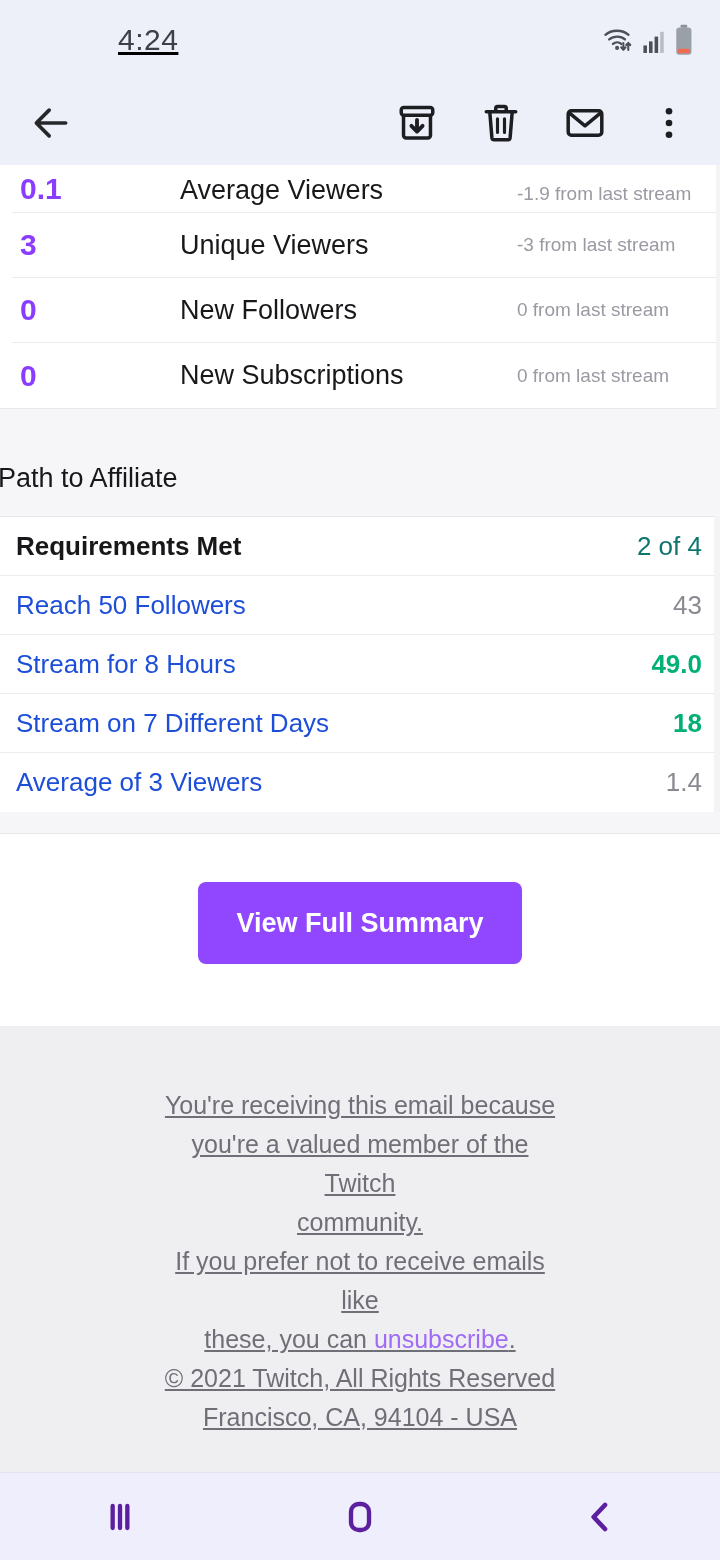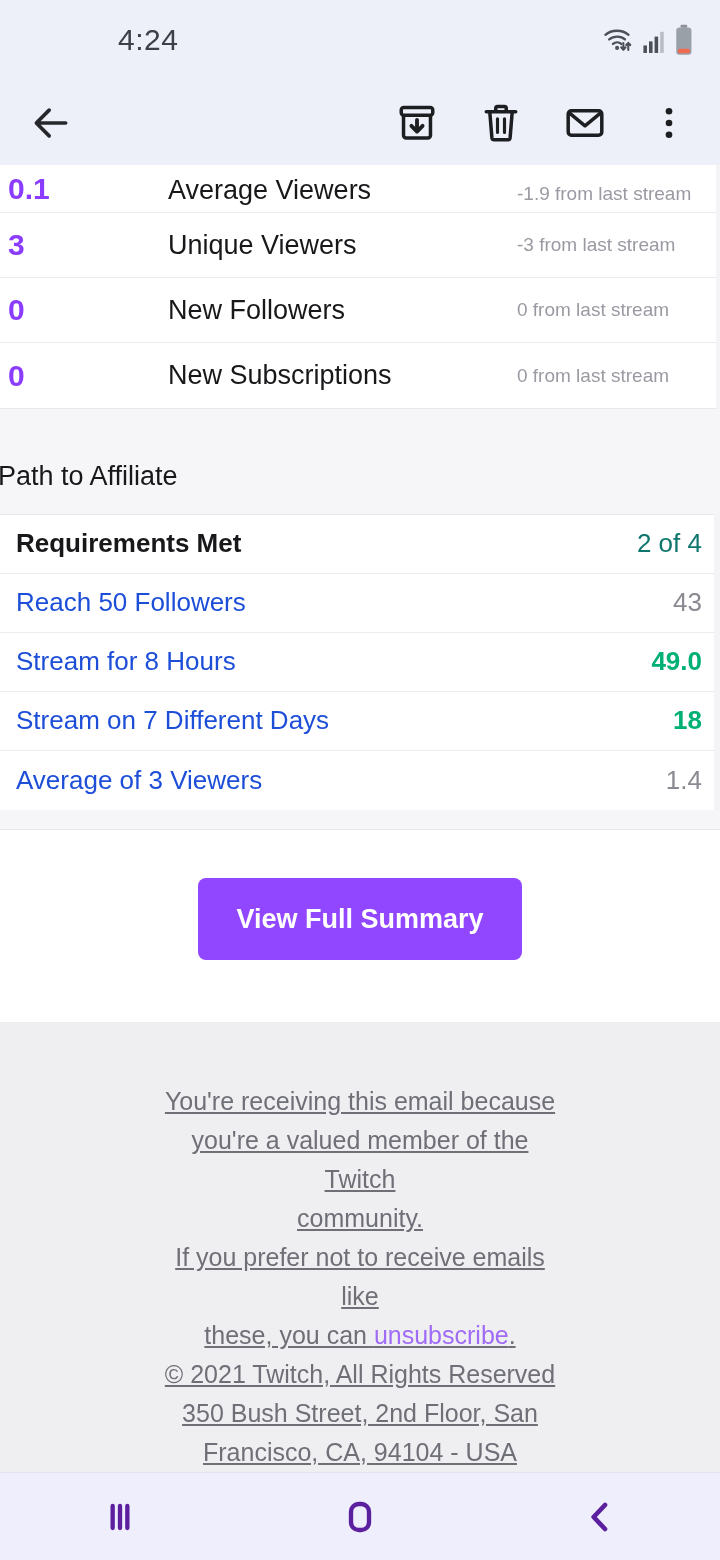--- a/index.html
+++ b/index.html
@@ -7,21 +7,21 @@
     width:720px; height:1560px;
     font-family:"Liberation Sans", sans-serif;
     background:#f4f4f6;
     overflow:hidden;
   }
   .screen { position:relative; width:720px; height:1560px; display:flex; flex-direction:column; }
 
   
   .statusbar {
     height:80px; background:#eef0f9; flex:0 0 80px;
-    display:flex; align-items:center; padding:0 26px;
+    display:flex; align-items:center; padding:0 26px;text-decoration:underline;
   }
   .status-time {
     font-size:30px; color:#3b4049; letter-spacing:.5px; margin-left:92px;
   }
   .status-icons { margin-left:auto; display:flex; align-items:center; gap:6px; }
   .status-icons svg { display:block; }
 
   
   .toolbar {
     height:85px; background:#eef0f9; flex:0 0 85px;
@@ -41,21 +41,21 @@
     display:flex; flex-direction:column;
   }
 
   
   .stats-card {
     background:#ffffff; margin:0 4px 0 0; width:716px;
     border-bottom:1px solid #e8e8ec;
   }
   .stat-row {
     display:flex; align-items:center; height:65px;
-    border-bottom:1px solid #ebebee; padding:0 14px 0 8px;
+    border-bottom:1px solid #ebebee; padding:0 14px 0 8px;margin-left:12px;
   }
   .stat-row:last-child { border-bottom:none; }
   .stat-row.clipped { height:48px; align-items:flex-end; padding-bottom:6px; }
   .stat-value {
     color:#8b3dff; font-weight:bold; font-size:30px; width:160px; flex:0 0 160px;
   }
   .stat-label { font-size:27px; color:#18181b; flex:1 1 auto; }
   .stat-delta {
     font-size:19px; color:#9a9aa3; width:185px; flex:0 0 185px; line-height:1.25;
   }
@@ -258,21 +258,20 @@
       <button class="cta-button">View Full Summary</button>
     </div>
 
     <div class="footer">
       <p class="para">You're receiving this email because</p>
       <p class="para">you're a valued member of the Twitch</p>
       <p class="para">community.</p>
       <p class="para">If you prefer not to receive emails like</p>
       <p class="para"><span>these, you can </span><a href="#">unsubscribe</a><span>.</span></p>
       <p class="para">© 2021 Twitch, All Rights Reserved</p>
-      <p class="para">350 Bush Street, 2nd Floor, San</p>
       <p class="para">Francisco, CA, 94104 - USA</p>
     </div>
 
   </div>
 
   <div class="navbar">
     <button class="nav-btn">
       <span>
         <svg width="40" height="40" viewBox="0 0 24 24">
           <g stroke="#5c1f9e" stroke-width="2.6" stroke-linecap="round">

